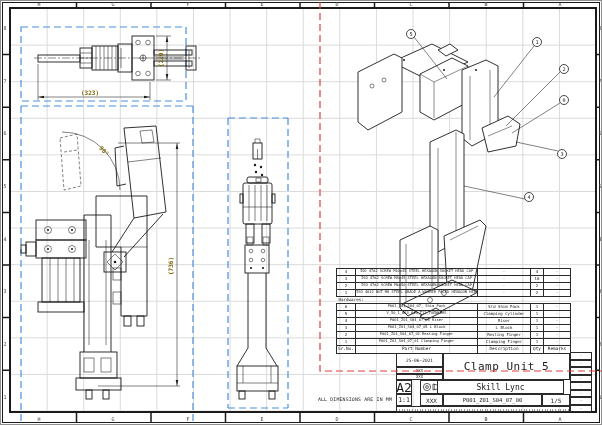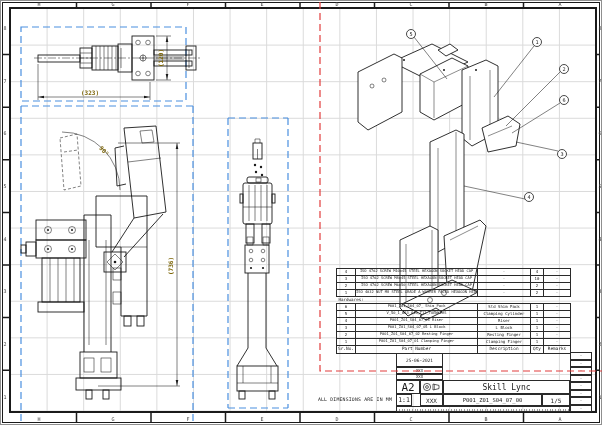--- a/index.html
+++ b/index.html
@@ -350,30 +350,31 @@
       <td>Qty</td>
       <td>Remarks</td>
     </tr>
   </tbody>
     </table>
 
   <div class="tb">
     <div class="tbc" style="left:0;top:0;width:47px;height:14px;font-size:4.5px">25-06-2021</div>
     <div class="tbc" style="left:0;top:14px;width:47px;height:6.5px;font-size:4px">XXX</div>
     <div class="tbc" style="left:0;top:20.5px;width:47px;height:6.5px;font-size:4px">XXX</div>
-    <div class="tbc" style="left:0;top:27px;width:24px;height:14px;font-size:11px">A2</div>
+    <div class="tbc" style="left:47px;top:0;width:127px;height:27px;font-size:11px;letter-spacing:.5px">Clamp Unit 5</div>
+    <div class="tbc" style="left:0;top:27px;width:16px;height:14px;font-size:13px">A2</div>
     <div class="tbc" style="left:24px;top:27px;width:23px;height:14px">
       <svg width="19" height="10" viewBox="0 0 19 10">
           <circle cx="5" cy="5" r="3.6" fill="none" stroke="#1a1a1a" stroke-width=".7"></circle>
           <circle cx="5" cy="5" r="1.4" fill="none" stroke="#1a1a1a" stroke-width=".7"></circle>
           <path d="M11 2 L17 3.4 V6.6 L11 8 Z" fill="none" stroke="#1a1a1a" stroke-width=".7"></path>
           <path d="M12.5 2.3 V7.7" stroke="#1a1a1a" stroke-width=".5"></path>
         </svg>
     </div>
-    <div class="tbc" style="left:47px;top:27px;width:127px;height:14px;font-size:8px">Skill Lync</div>
+    <div class="tbc" style="left:41px;top:27px;width:127px;height:14px;font-size:8px">Skill Lync</div>
     <div class="tbc" style="left:0;top:41px;width:16px;height:12px;font-size:6.5px">1:1</div>
     <div class="tbc" style="left:24px;top:41px;width:23px;height:12px;font-size:6px">XXX</div>
     <div class="tbc" style="left:47px;top:41px;width:99px;height:12px;font-size:5.5px">P001_Z01_S04_07_00</div>
     <div class="tbc" style="left:146px;top:41px;width:28px;height:12px;font-size:6px">1/5</div>
     <div class="micro"></div>
   </div>
 
   <div class="rev">
     <div>-</div>
     <div>-</div>

